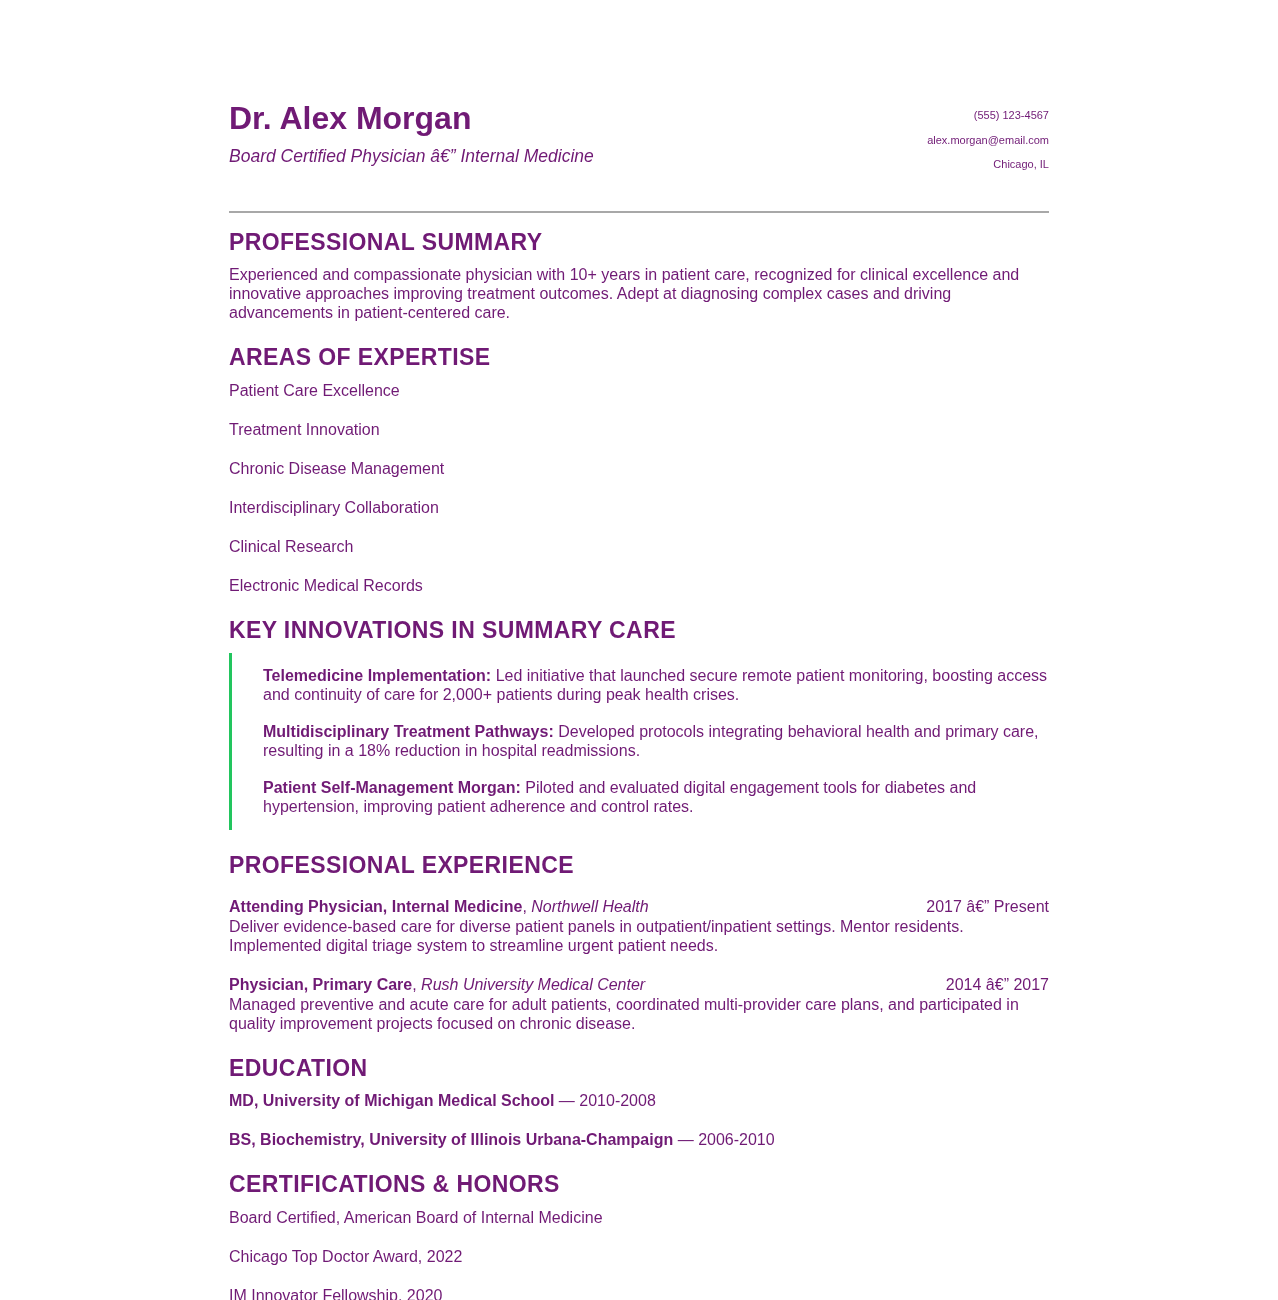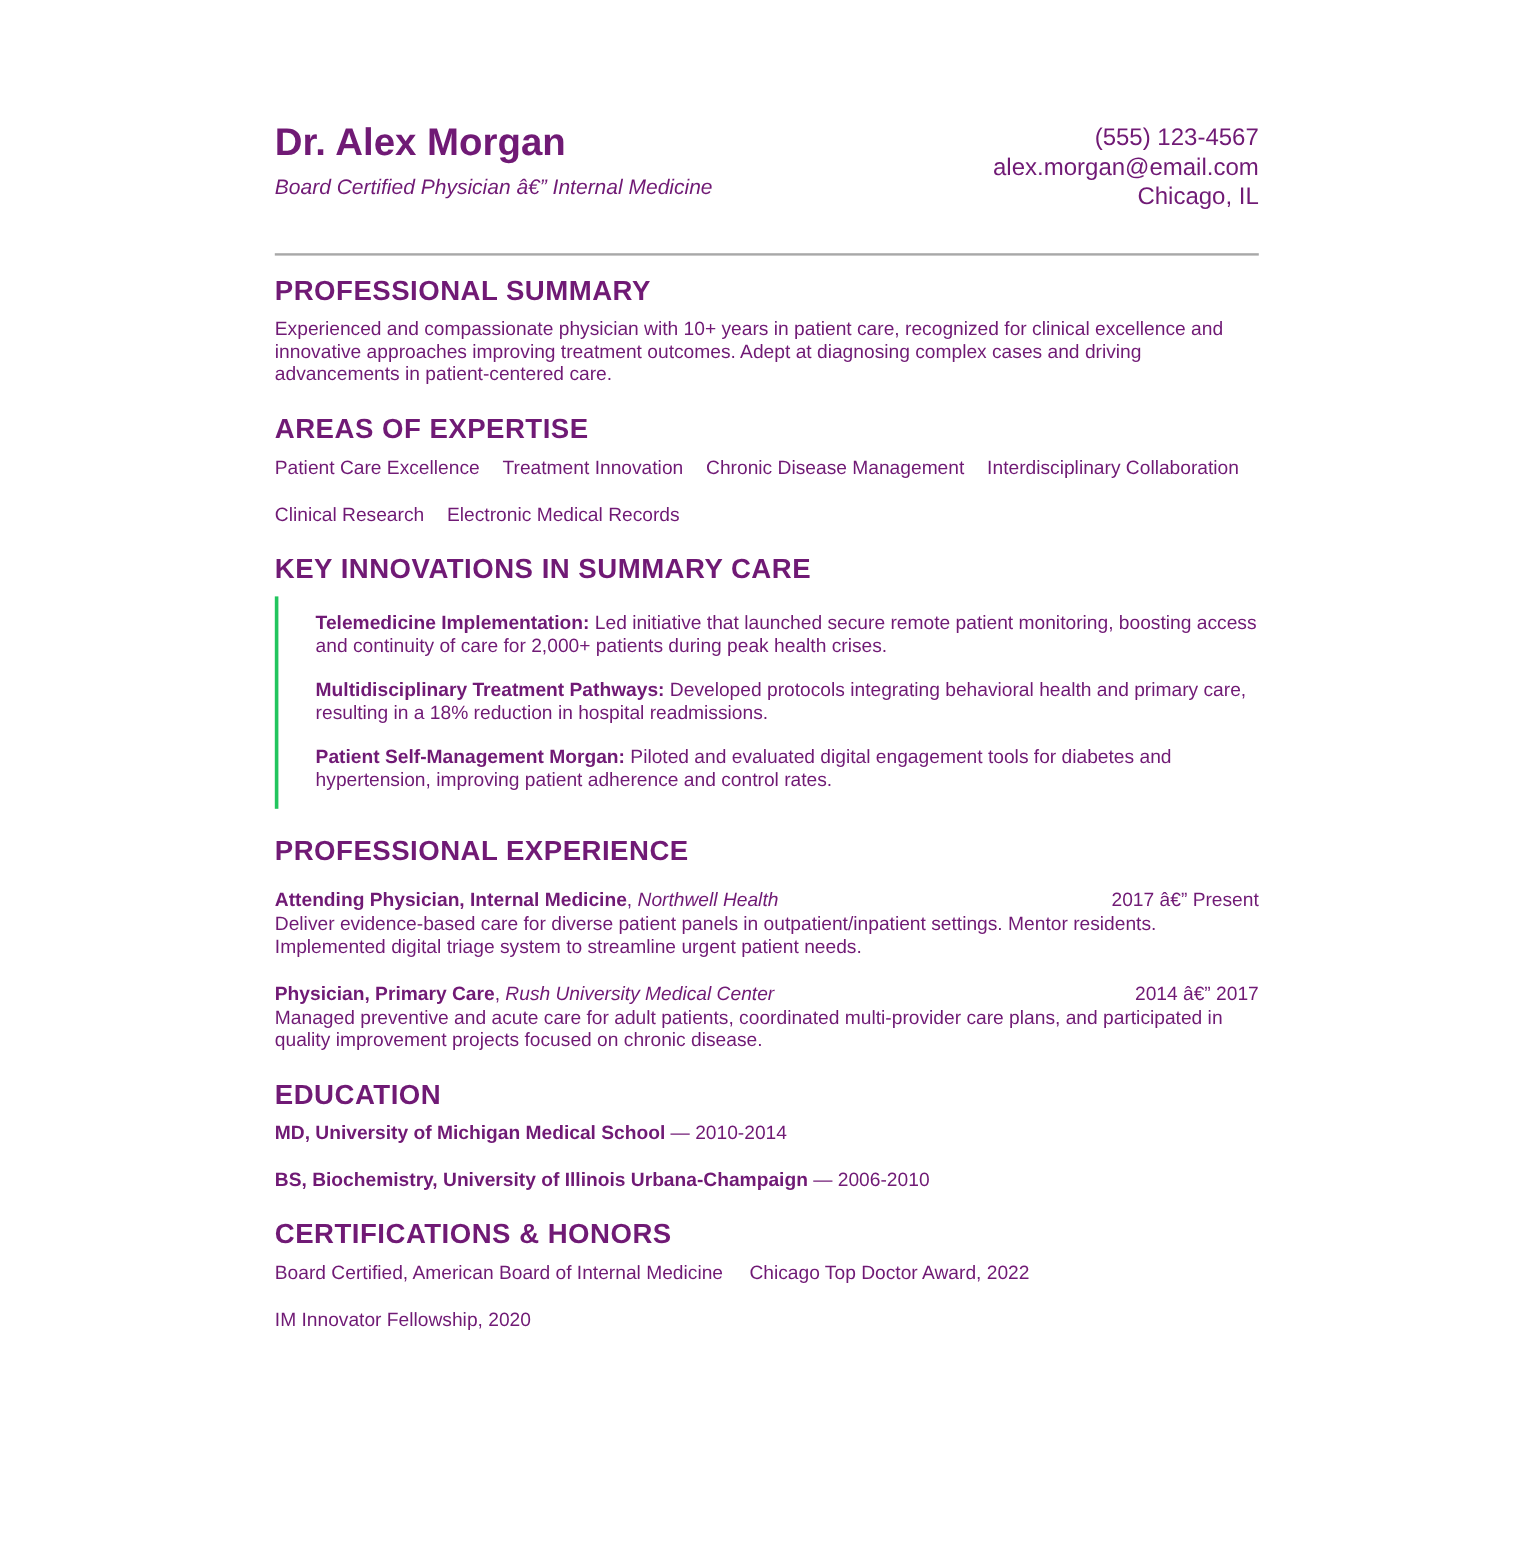--- a/index.html
+++ b/index.html
@@ -27,21 +27,21 @@
     line-height: 37px;
   }
   .subtitle {
     font-style: italic;
     font-size: 17.5px;
     margin-top: 9px;
     line-height: 21px;
   }
   .contact {
     text-align: right;
-    font-size: 20px;
+    font-size: 11px;
     line-height: 24.5px;
     padding-top: 3px;
   }
   .rule {
     border: none;
     border-top: 2px solid #a8a8a8;
     margin: 34px 0 0 0;
   }
 
   
@@ -62,20 +62,21 @@
 
   
   .chip-row {
     display: flex;
     flex-wrap: wrap;
     column-gap: 19px;
     row-gap: 20px;
     font-size: 16px;
     line-height: 19px;
     margin-top: 12px;
+    flex-direction: column;
   }
   .chip-row.certs { column-gap: 22px; }
 
   
   .innovations-block {
     border-left: 3px solid #22c55e;
     padding: 13px 0 14px 31px;
     margin-top: 10px;
   }
   .innovations-block p {
@@ -171,21 +172,21 @@
           <div>2014 â€” 2017</div>
         </div>
         <p class="body-text job-desc">Managed preventive and acute care for adult patients, coordinated multi-provider care plans, and participated in quality improvement projects focused on chronic disease.</p>
       </div>
     </section>
 
     <section>
       <h2>EDUCATION</h2>
       <div class="edu-item">
         <span class="edu-degree">MD, University of Michigan Medical School</span>
-        <span>— 2010-2014</span>
+        <span>— 2010-2008</span>
       </div>
       <div class="edu-item">
         <span class="edu-degree">BS, Biochemistry, University of Illinois Urbana-Champaign</span>
         <span>— 2006-2010</span>
       </div>
     </section>
 
     <section>
       <h2>CERTIFICATIONS &amp; HONORS</h2>
       <div class="chip-row certs">

